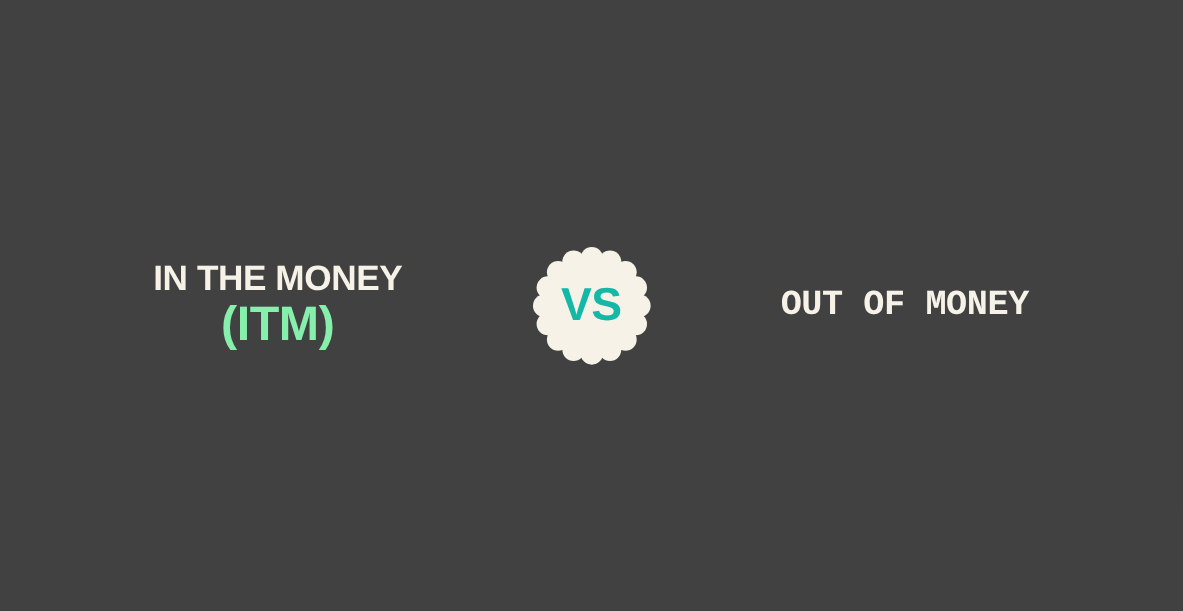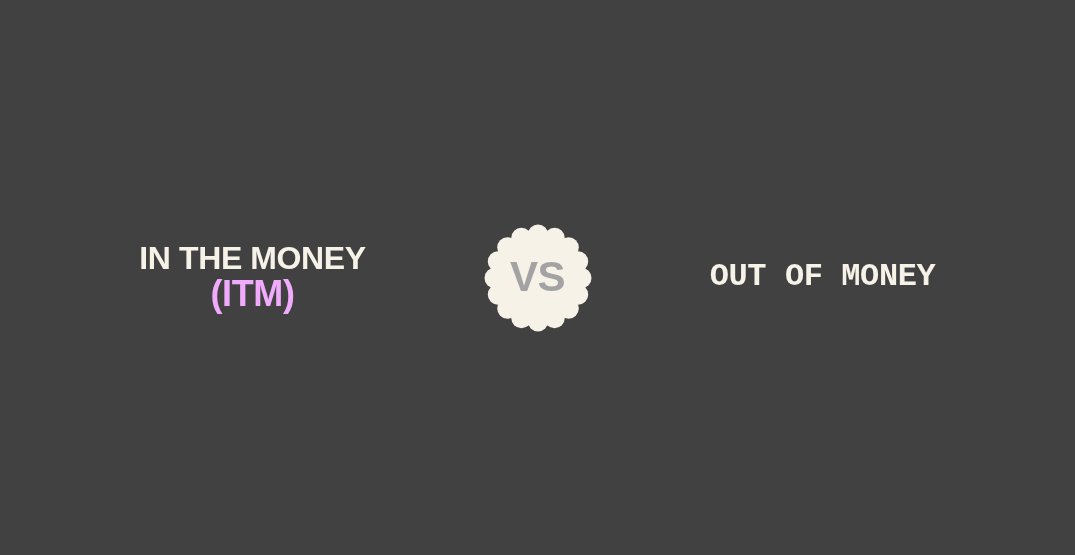--- a/index.html
+++ b/index.html
@@ -52,25 +52,25 @@
 
   .side-line {
     font-size: 32px;
     font-weight: bold;
     letter-spacing: -0.4px;
     white-space: nowrap;
     color: #F7F2E8;
   }
 
   .side-line-2 {
-    font-size: 36px;
+    font-size: 44px;
     font-weight: bold;
     letter-spacing: -0.4px;
     white-space: nowrap;
-    color: #f0abfc;
+    color: #86efac;
   }
 
   
   .vs-badge {
     position: relative;
     width: 118px;
     height: 118px;
     flex: 0 0 118px;
     display: flex;
     align-items: center;
@@ -85,21 +85,21 @@
     height: 118px;
     display: block;
   }
 
   .vs-label {
     position: relative;
     z-index: 2;
     font-size: 42px;
     font-weight: bold;
     letter-spacing: -0.5px;
-    color: #a3a3a3;
+    color: #14b8a6;
     line-height: 1;
     padding-bottom: 2px;
   }
 </style>
 </head>
 <body>
 
 <div class="stage">
 
   <div class="compare-row">

